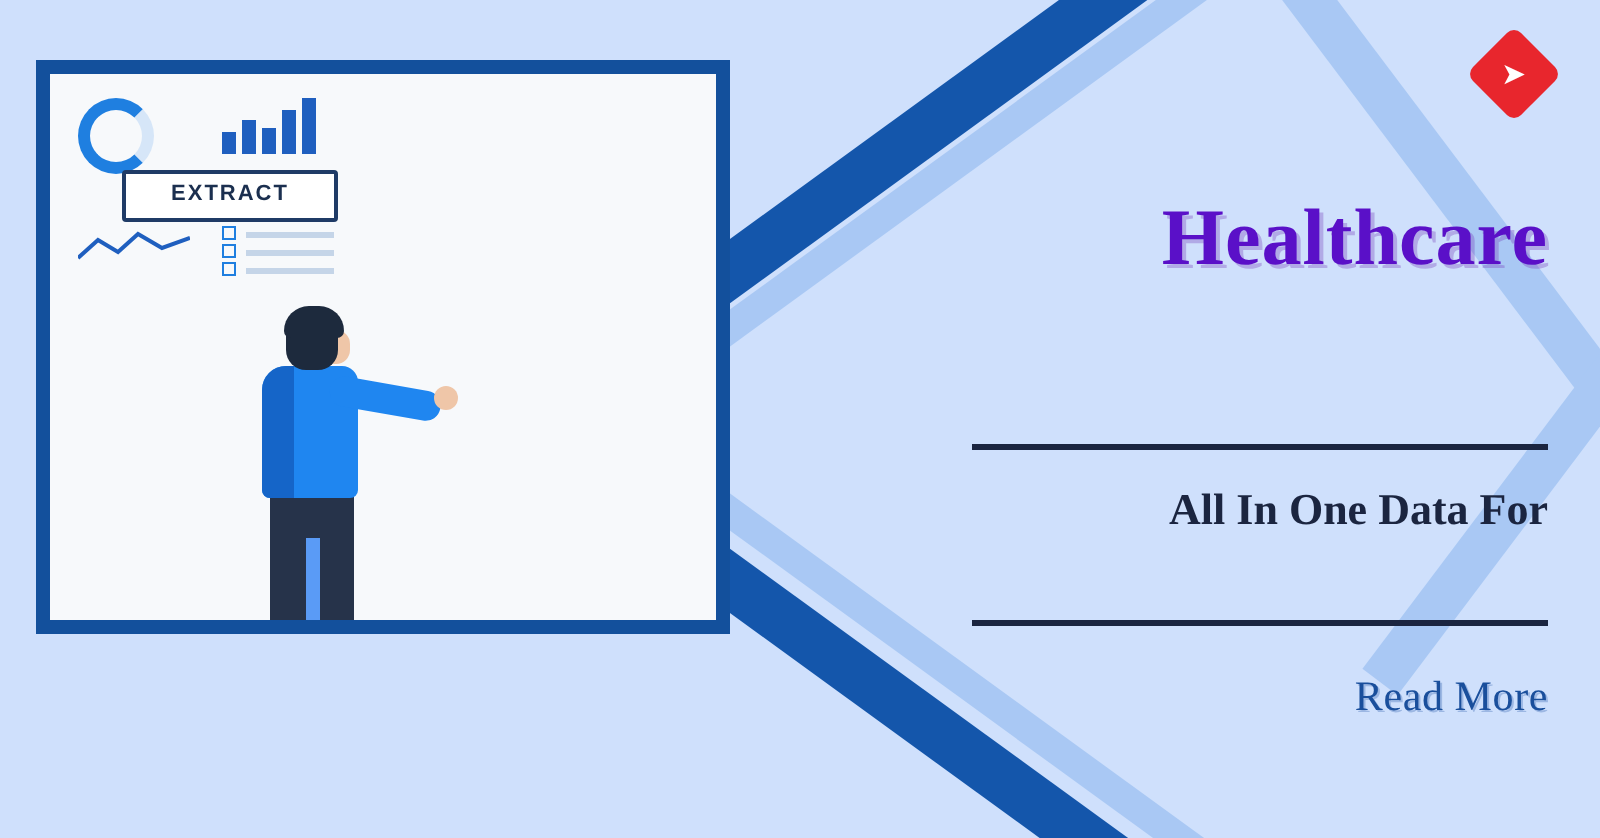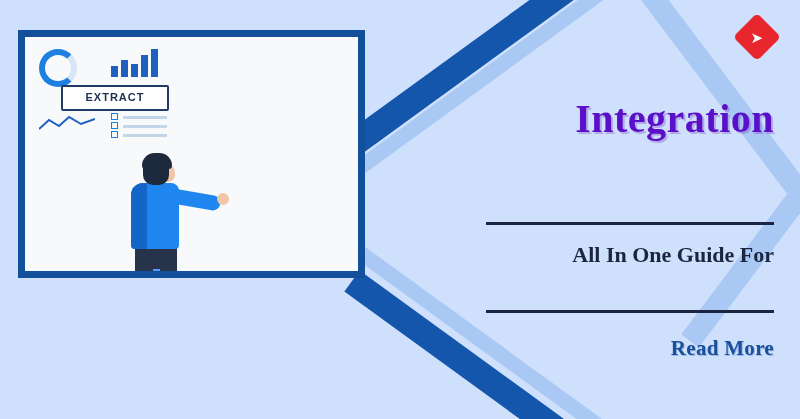--- a/index.html
+++ b/index.html
@@ -63,21 +63,21 @@
     width: 300px; height: 22px;
     left: 690px; top: 330px;
     transform-origin: 0 50%;
     transform: rotate(-53deg);
   }
 
   
   #art-frame {
     position: absolute;
     left: 18px; top: 30px;
-    width: 347px; height: 248px;
+    width: 347px; height: 287px;
     border: 7px solid #13509c;
     background: #ffffff;
     box-sizing: border-box;
     overflow: hidden;
   }
   #art-stage {
     position: absolute;
     inset: 0;
     background: #ffffff;
   }
@@ -255,21 +255,21 @@
     position: absolute;
     right: 26px; top: 310px;
     width: 288px; height: 3px;
     background: #1b2540;
   }
   #read-more {
     position: absolute;
     right: 26px; top: 336px;
     color: #1a4f9c;
     font-family: "Liberation Serif", serif;
-    font-weight: bold;
+    font-weight: normal;
     font-size: 21px;
     letter-spacing: 0.3px;
     text-shadow: 1px 1px 0 rgba(40,90,170,0.30);
   }
 </style>
 </head>
 <body>
 
 <div id="banner">
 
@@ -456,26 +456,26 @@
     </div>
   </div>
 
   <div id="logo-row">
     <div id="logo-diamond">
         <span>➤</span>
       </div>
   </div>
 
   <div id="headline">
-    <span class="ln">Integration</span>
+    <span class="ln">Healthcare</span>
   </div>
 
   <div id="rule-top"></div>
 
   <div id="subhead">
-    <span class="ln">All In One Guide For</span>
+    <span class="ln">All In One Data For</span>
   </div>
 
   <div id="rule-bottom"></div>
 
   <div id="read-more">Read More</div>
 
 </div>
 
 </body></html>

